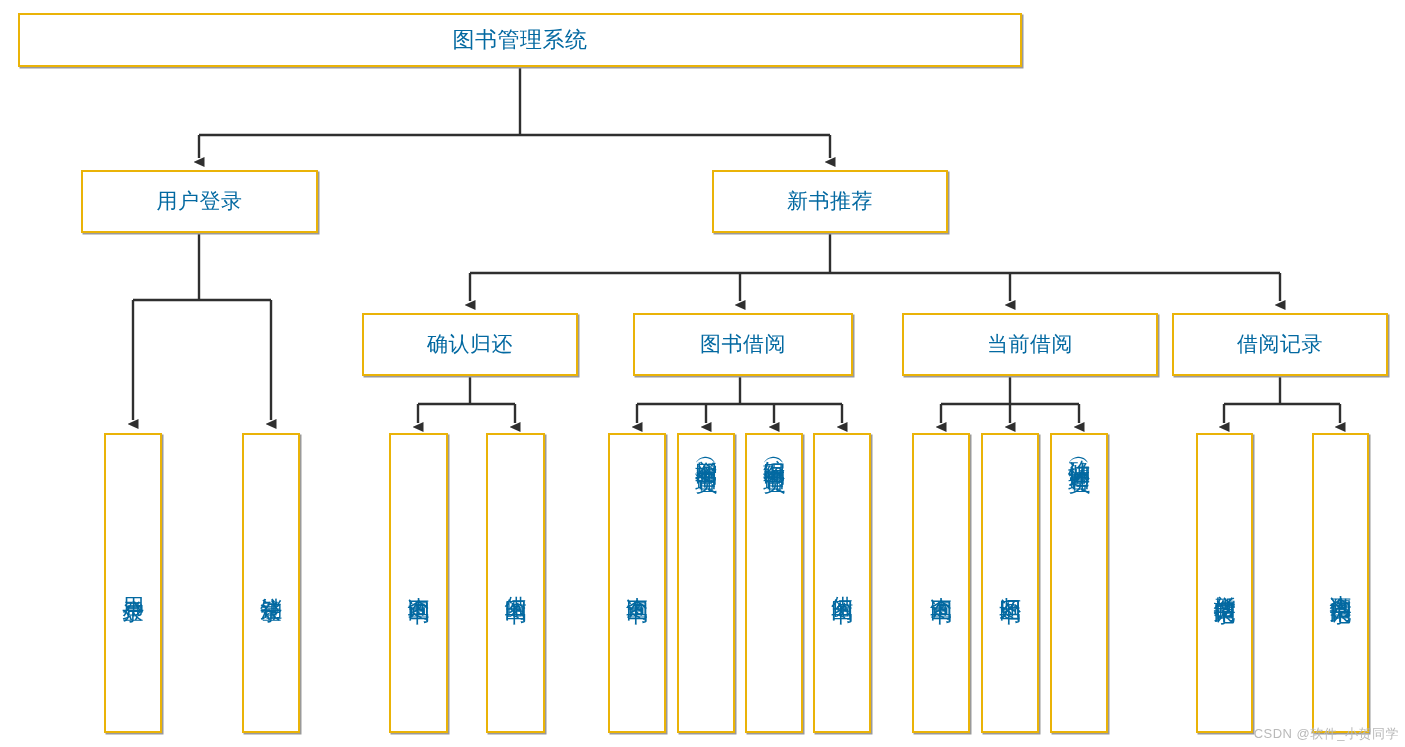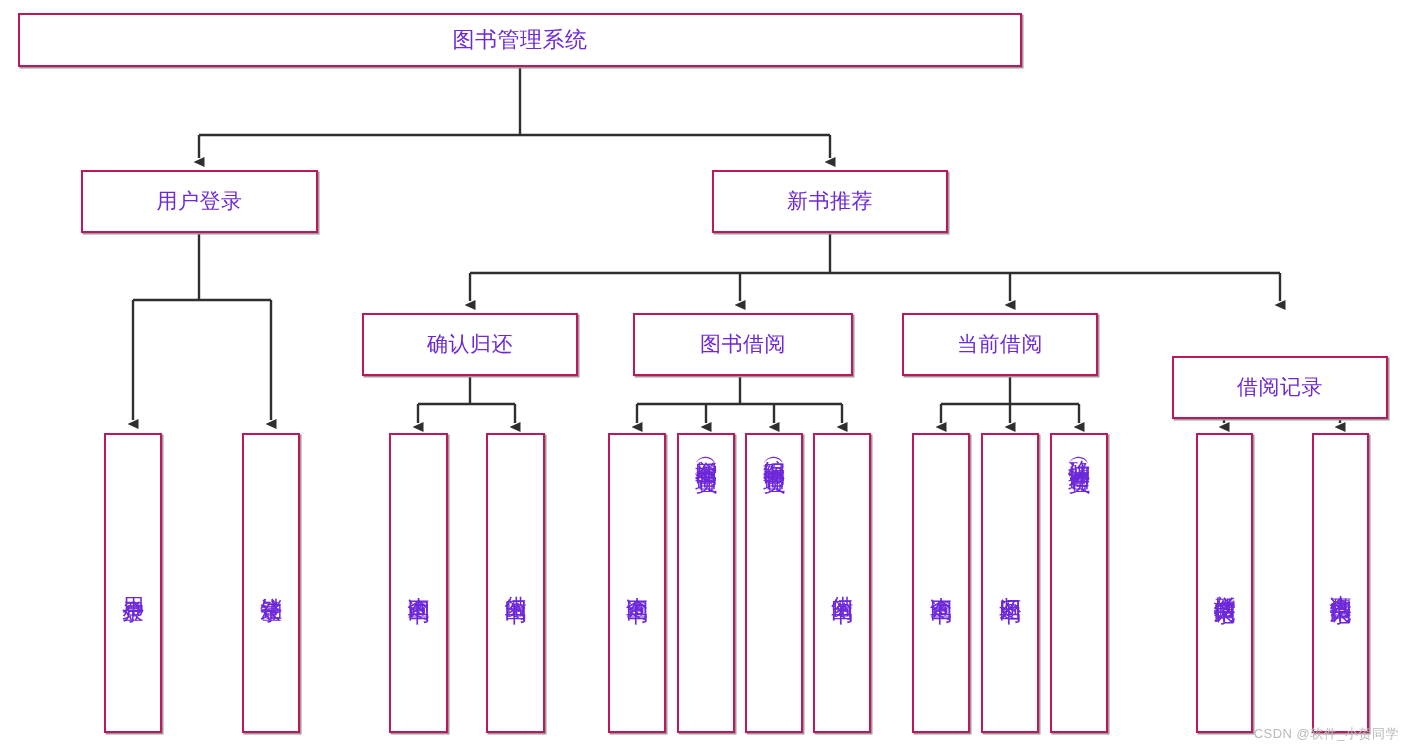--- a/index.html
+++ b/index.html
@@ -25,26 +25,26 @@
     position: absolute;
     left: 0;
     top: 0;
     width: 1405px;
     height: 747px;
     pointer-events: none;
   }
   .node {
     position: absolute;
     background: #ffffff;
-    border: 2px solid #be185d;
+    border: 2px solid #eab308;
     box-shadow: 1.5px 1.5px 0 0 #9a9a9a;
     display: flex;
     align-items: center;
     justify-content: center;
-    color: #6d28d9;
+    color: #0369a1;
     z-index: 3;
   }
   .node .label {
     display: block;
     text-align: center;
     line-height: 1.08;
     letter-spacing: 0.5px;
   }
   
   .node.horiz .label {
@@ -146,24 +146,24 @@
   <div class="node horiz" style="left:712px; top:170px; width:236px; height:63px;">
     <span class="label">新书推荐</span>
   </div>
 
   <div class="node horiz" style="left:362px; top:313px; width:216px; height:63px;">
     <span class="label">确认归还</span>
   </div>
   <div class="node horiz" style="left:633px; top:313px; width:220px; height:63px;">
     <span class="label">图书借阅</span>
   </div>
-  <div class="node horiz" style="left:902px; top:313px; width:196px; height:63px;">
+  <div class="node horiz" style="left:902px; top:313px; width:256px; height:63px;">
     <span class="label">当前借阅</span>
   </div>
-  <div class="node horiz" style="left:1172px; top:313px; width:216px; height:63px;margin-top:43px;">
+  <div class="node horiz" style="left:1172px; top:313px; width:216px; height:63px;">
     <span class="label">借阅记录</span>
   </div>
 
   <div class="node vert mid" style="left:104px; top:433px; width:58px; height:300px;">
     <span class="label">用户登录</span>
   </div>
   <div class="node vert mid" style="left:242px; top:433px; width:58px; height:300px;">
     <span class="label">注销登录</span>
   </div>
 

